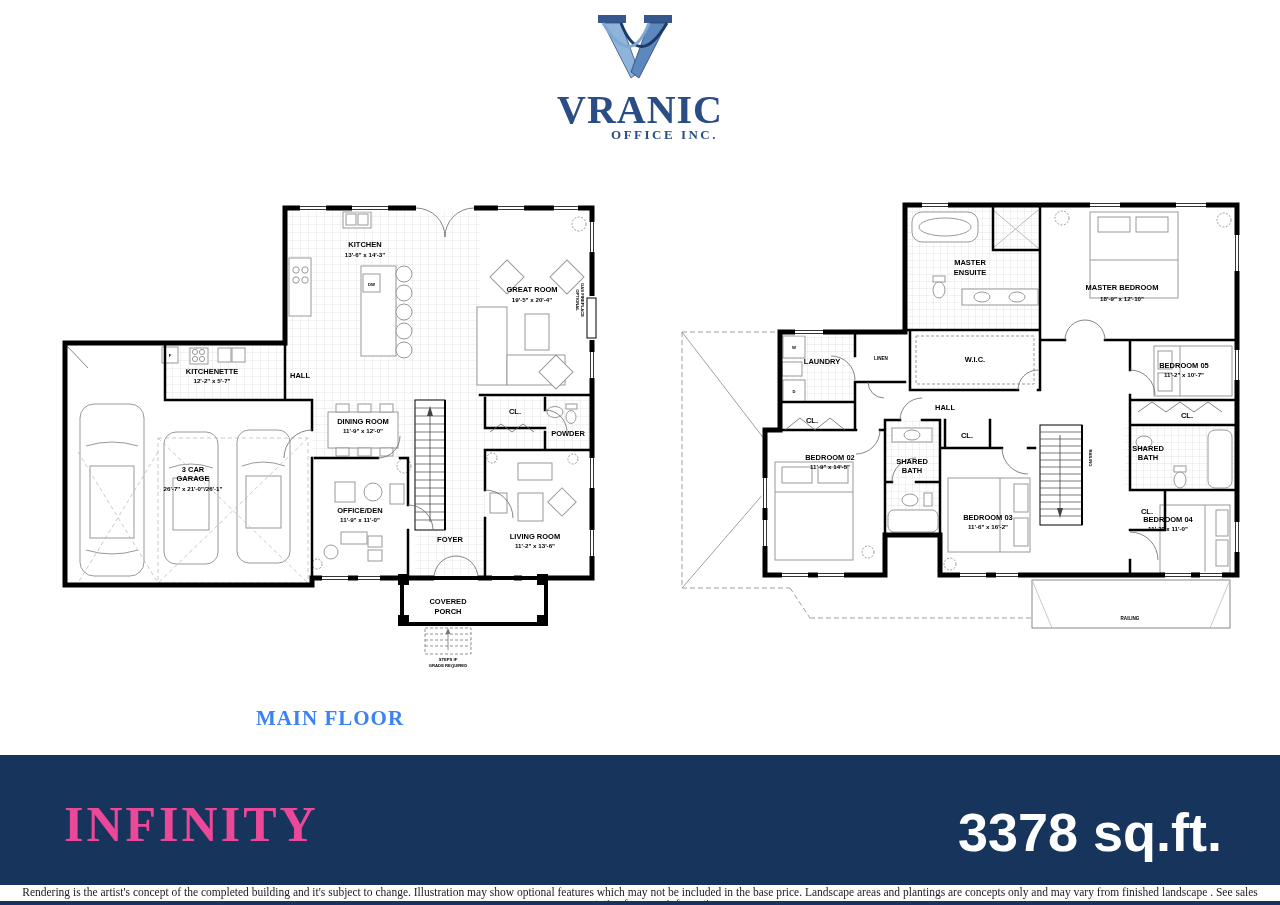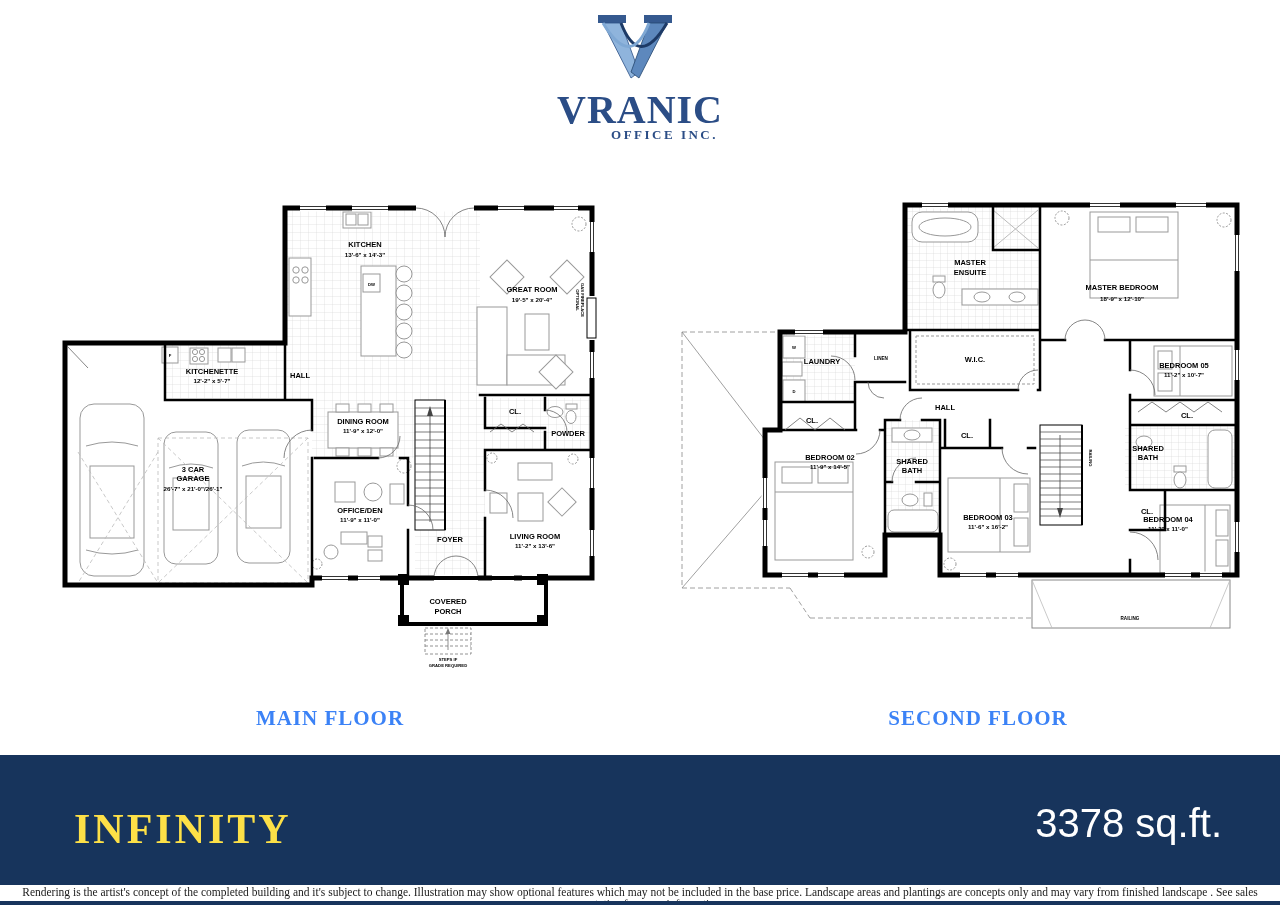--- a/index.html
+++ b/index.html
@@ -10,24 +10,24 @@
   .brand-name{position:absolute;left:540px;top:86px;width:200px;text-align:center;
     font-family:"Liberation Serif",serif;font-weight:bold;font-size:40px;color:#2b4d86;letter-spacing:1px;}
   .brand-tag{position:absolute;left:540px;top:127px;width:178px;text-align:right;
     font-family:"Liberation Serif",serif;font-weight:bold;font-size:13px;color:#2b4d86;letter-spacing:2.5px;}
   
   .floor-title{position:absolute;width:300px;text-align:center;top:706px;
     font-family:"Liberation Serif",serif;font-weight:bold;font-size:21px;color:#3b82f6;letter-spacing:1px;}
   #main-title{left:180px;} #second-title{left:828px;}
   
   .banner{position:absolute;left:0;top:755px;width:1280px;height:130px;background:#17345C;}
-  .model{position:absolute;left:60px;top:36px;margin:14px;color:#fde047;
-    font-family:"Liberation Serif",serif;font-weight:bold;font-size:42px;letter-spacing:3px;}
+  .model{position:absolute;left:60px;top:36px;margin:4px;color:#ec4899;
+    font-family:"Liberation Serif",serif;font-weight:bold;font-size:50px;letter-spacing:3px;}
   .sqft{position:absolute;right:58px;top:46px;color:#fff;
-    font-family:"Liberation Sans",sans-serif;font-weight:normal;font-size:40px;}
+    font-family:"Liberation Sans",sans-serif;font-weight:bold;font-size:54px;}
   .disclaimer{position:absolute;left:0;top:886px;width:1280px;text-align:center;
     font-family:"Liberation Serif",serif;font-size:11.5px;color:#1a1a1a;}
   .bottom-strip{position:absolute;left:0;top:901px;width:1280px;height:4px;background:#17345C;}
   
   text{fill:#000;}
   .rn{font:bold 7.5px "Liberation Sans",sans-serif;text-anchor:middle;}
   .rd{font:bold 6.2px "Liberation Sans",sans-serif;text-anchor:middle;}
   .rs{font:bold 4.6px "Liberation Sans",sans-serif;text-anchor:middle;}
   .rt{font:bold 4.2px "Liberation Sans",sans-serif;text-anchor:middle;}
 </style>
@@ -453,21 +453,20 @@
       <text class="rn" x="508" y="332">BEDROOM 04</text>
       <text class="rd" x="508" y="341">11'-2" x 11'-0"</text>
       <text class="rt" transform="translate(429,268) rotate(90)">RAILING</text>
       <text class="rs" x="470" y="430">RAILING</text>
       <text class="rt" x="134" y="159">W</text>
       <text class="rt" x="134" y="203">D</text>
     </g>
   </svg>
 
   <div class="floor-title" id="main-title">MAIN FLOOR</div>
-  <div class="floor-title" id="second-title">SECOND FLOOR</div>
 
   <div class="banner">
     <h1 class="model">INFINITY</h1>
     <div class="sqft">3378 sq.ft.</div>
   </div>
 
   <div class="disclaimer">Rendering is the artist's concept of the completed building  and it's subject to change. Illustration may show optional features which may not be included in the base price. Landscape areas and plantings are concepts only and may vary from  finished landscape .  See sales representative for more information.</div>
   <div class="bottom-strip"></div>
 
 </div>

